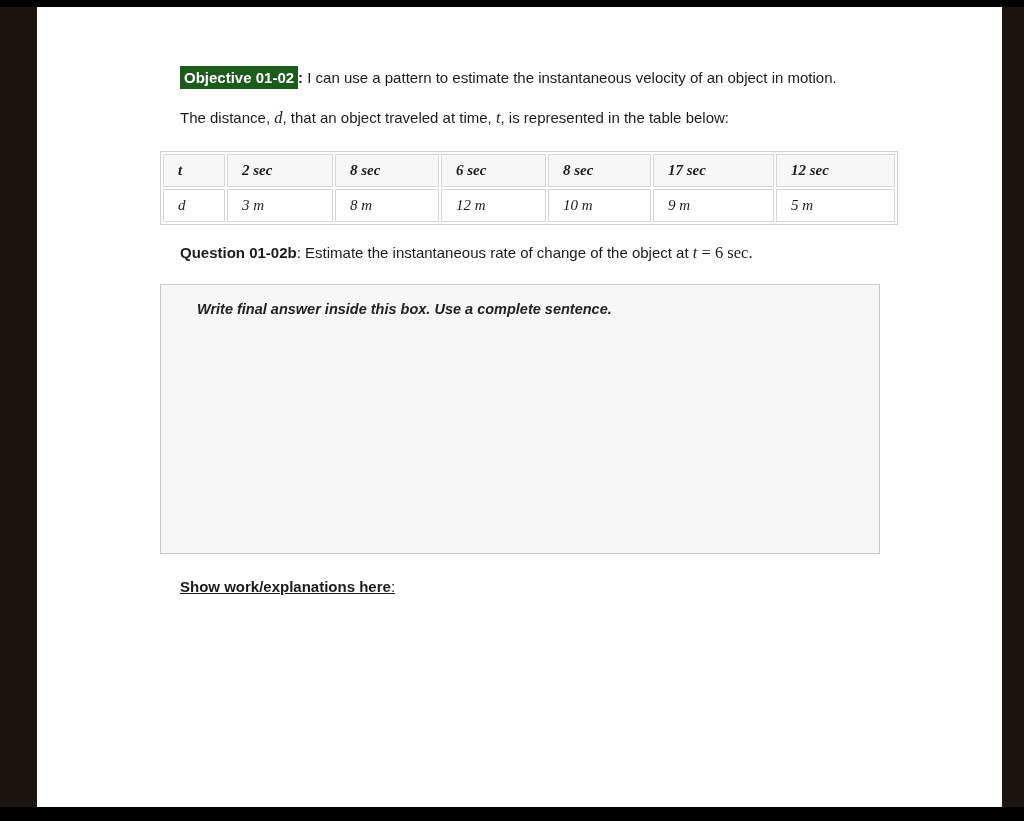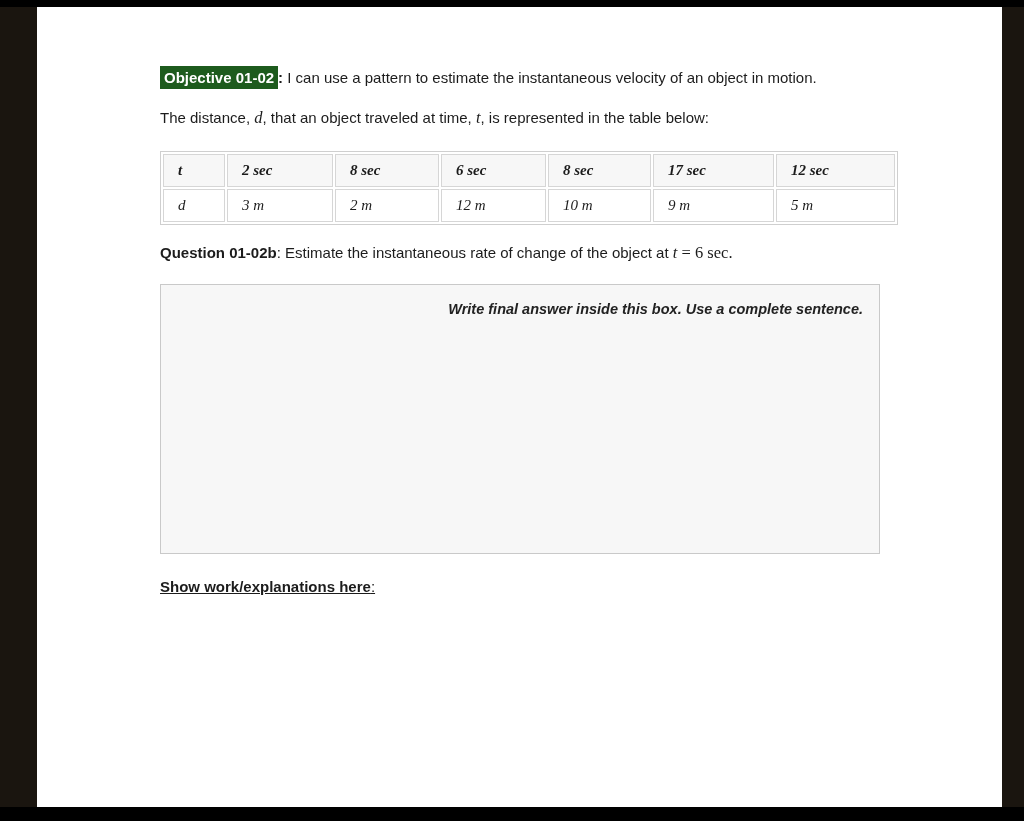--- a/index.html
+++ b/index.html
@@ -18,21 +18,21 @@
     background: #1a150f;
   }
   .page {
     position: absolute;
     top: 7px; left: 37px;
     width: 965px; height: 800px;
     background: #ffffff;
     padding: 60px 122px 0 123px;
     color: #1c1c1c;
   }
-  p { font-size: 15px; line-height: 1.45; }
+  p { font-size: 15px; line-height: 1.45; margin-left: 20px; }
 
   .objective-label {
     background: #1d5b1d;
     color: #ffffff;
     font-weight: 700;
     padding: 3px 4px;
   }
   .objective-colon { font-weight: 700; }
 
   .intro { margin-top: 17px; }
@@ -77,21 +77,20 @@
   .q-label { font-weight: 700; }
 
   .answer-box {
     margin-top: 19px;
     width: 720px;
     height: 270px;
     background: #f7f7f7;
     border: 1px solid #c9c9c9;
     padding: 14px 16px;
     cursor: text;
-    text-align: right;
   }
   .answer-instruction {
     font-weight: 700;
     font-style: italic;
     font-size: 14.5px;
     color: #222222;
   }
 
   .show-work { margin-top: 22px; text-decoration: underline; }
   .sw-bold { font-weight: 700; }
@@ -124,21 +123,21 @@
         <th>2 sec</th>
         <th>8 sec</th>
         <th>6 sec</th>
         <th>8 sec</th>
         <th>17 sec</th>
         <th>12 sec</th>
       </tr>
       <tr class="body">
         <td class="var-cell">d</td>
         <td>3 m</td>
-        <td>2 m</td>
+        <td>8 m</td>
         <td>12 m</td>
         <td>10 m</td>
         <td>9 m</td>
         <td>5 m</td>
       </tr>
     </tbody>
   </table>
 
 
   <p class="question"><span class="q-label">Question 01-02b</span><span>: Estimate the instantaneous rate of change of the object at </span><span class="math"><span class="mvar">t</span><span> = 6 sec.</span></span></p>

